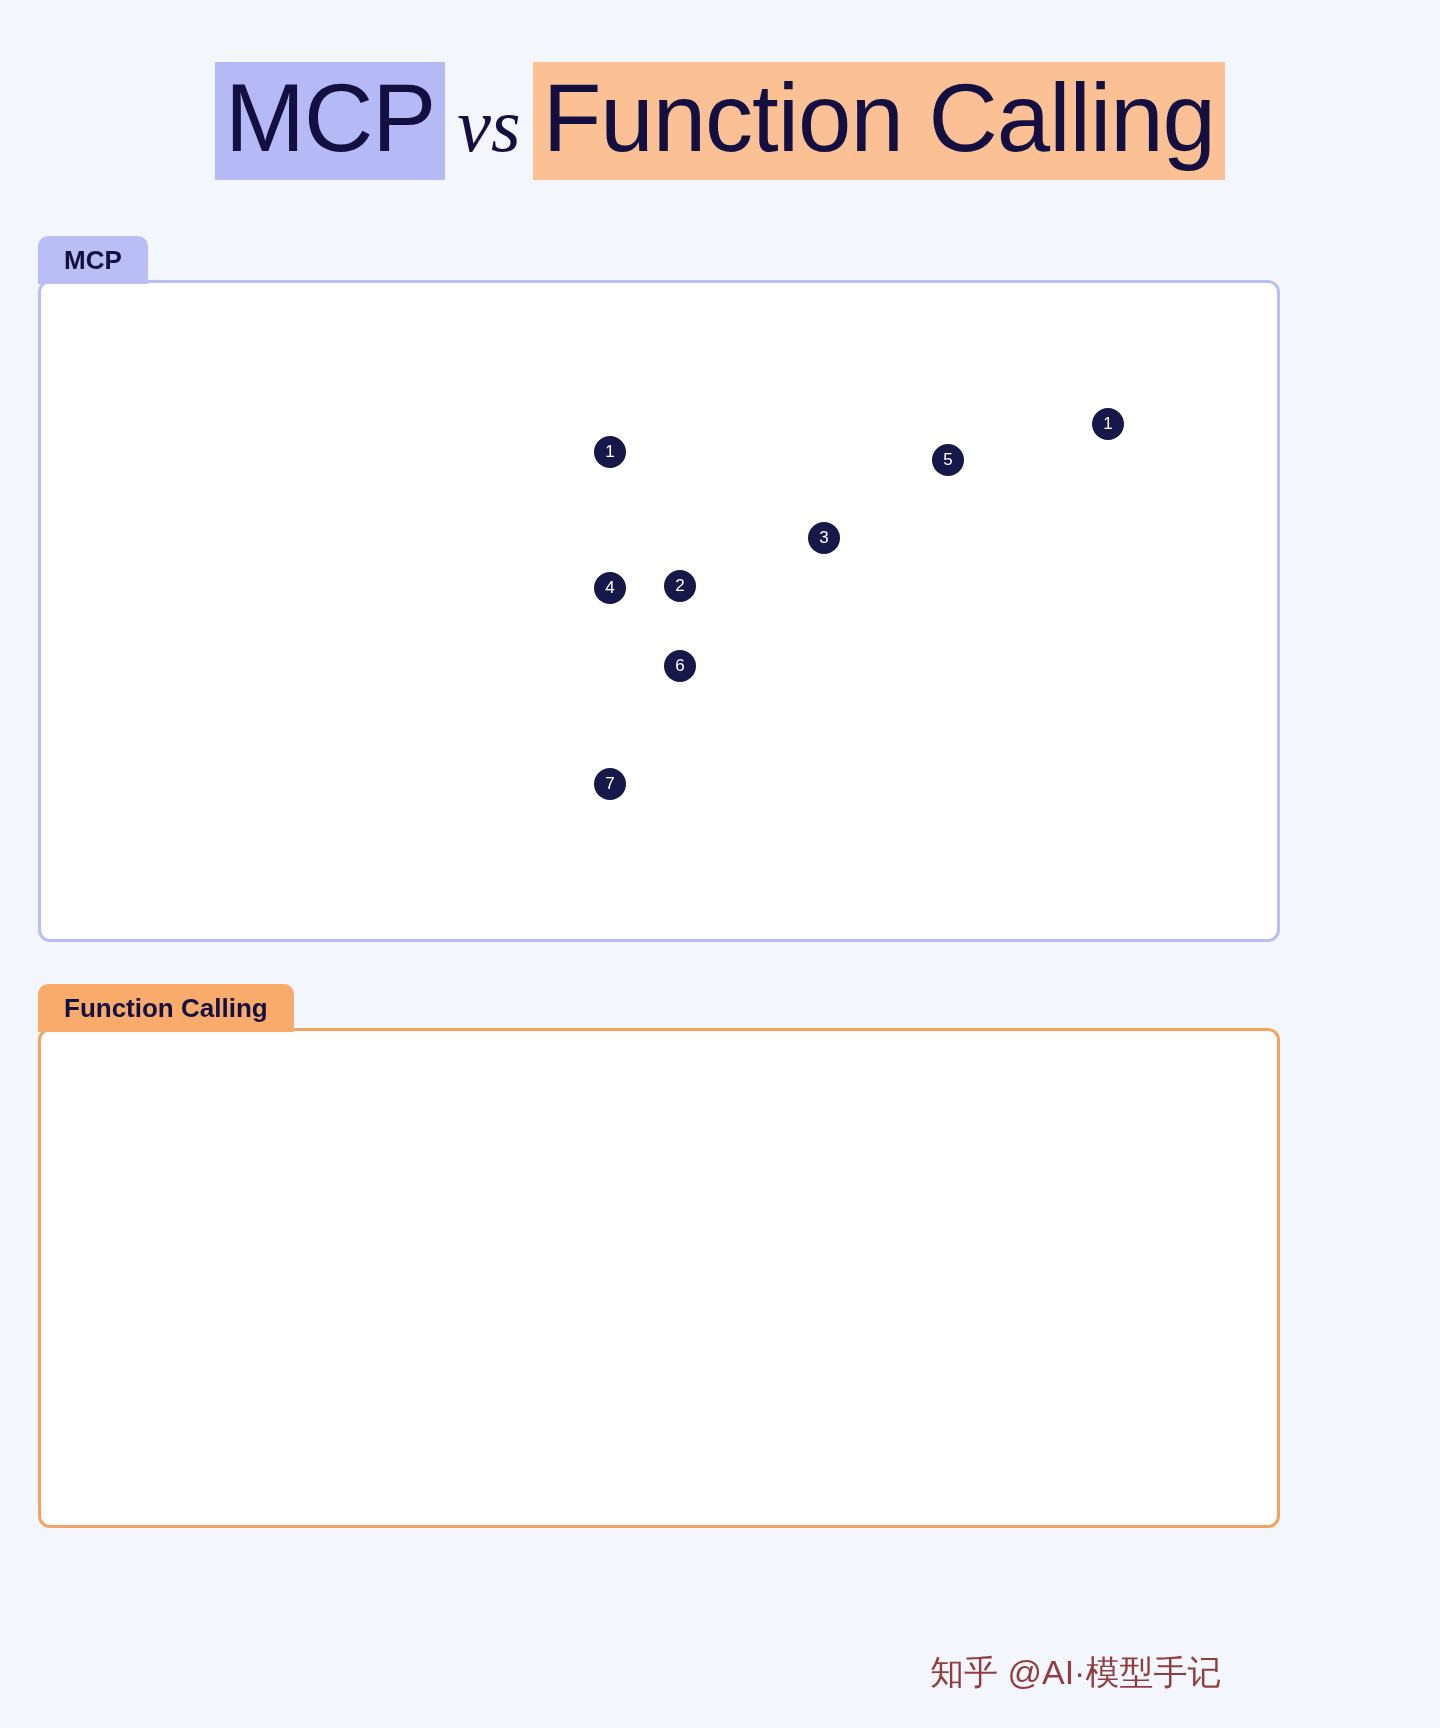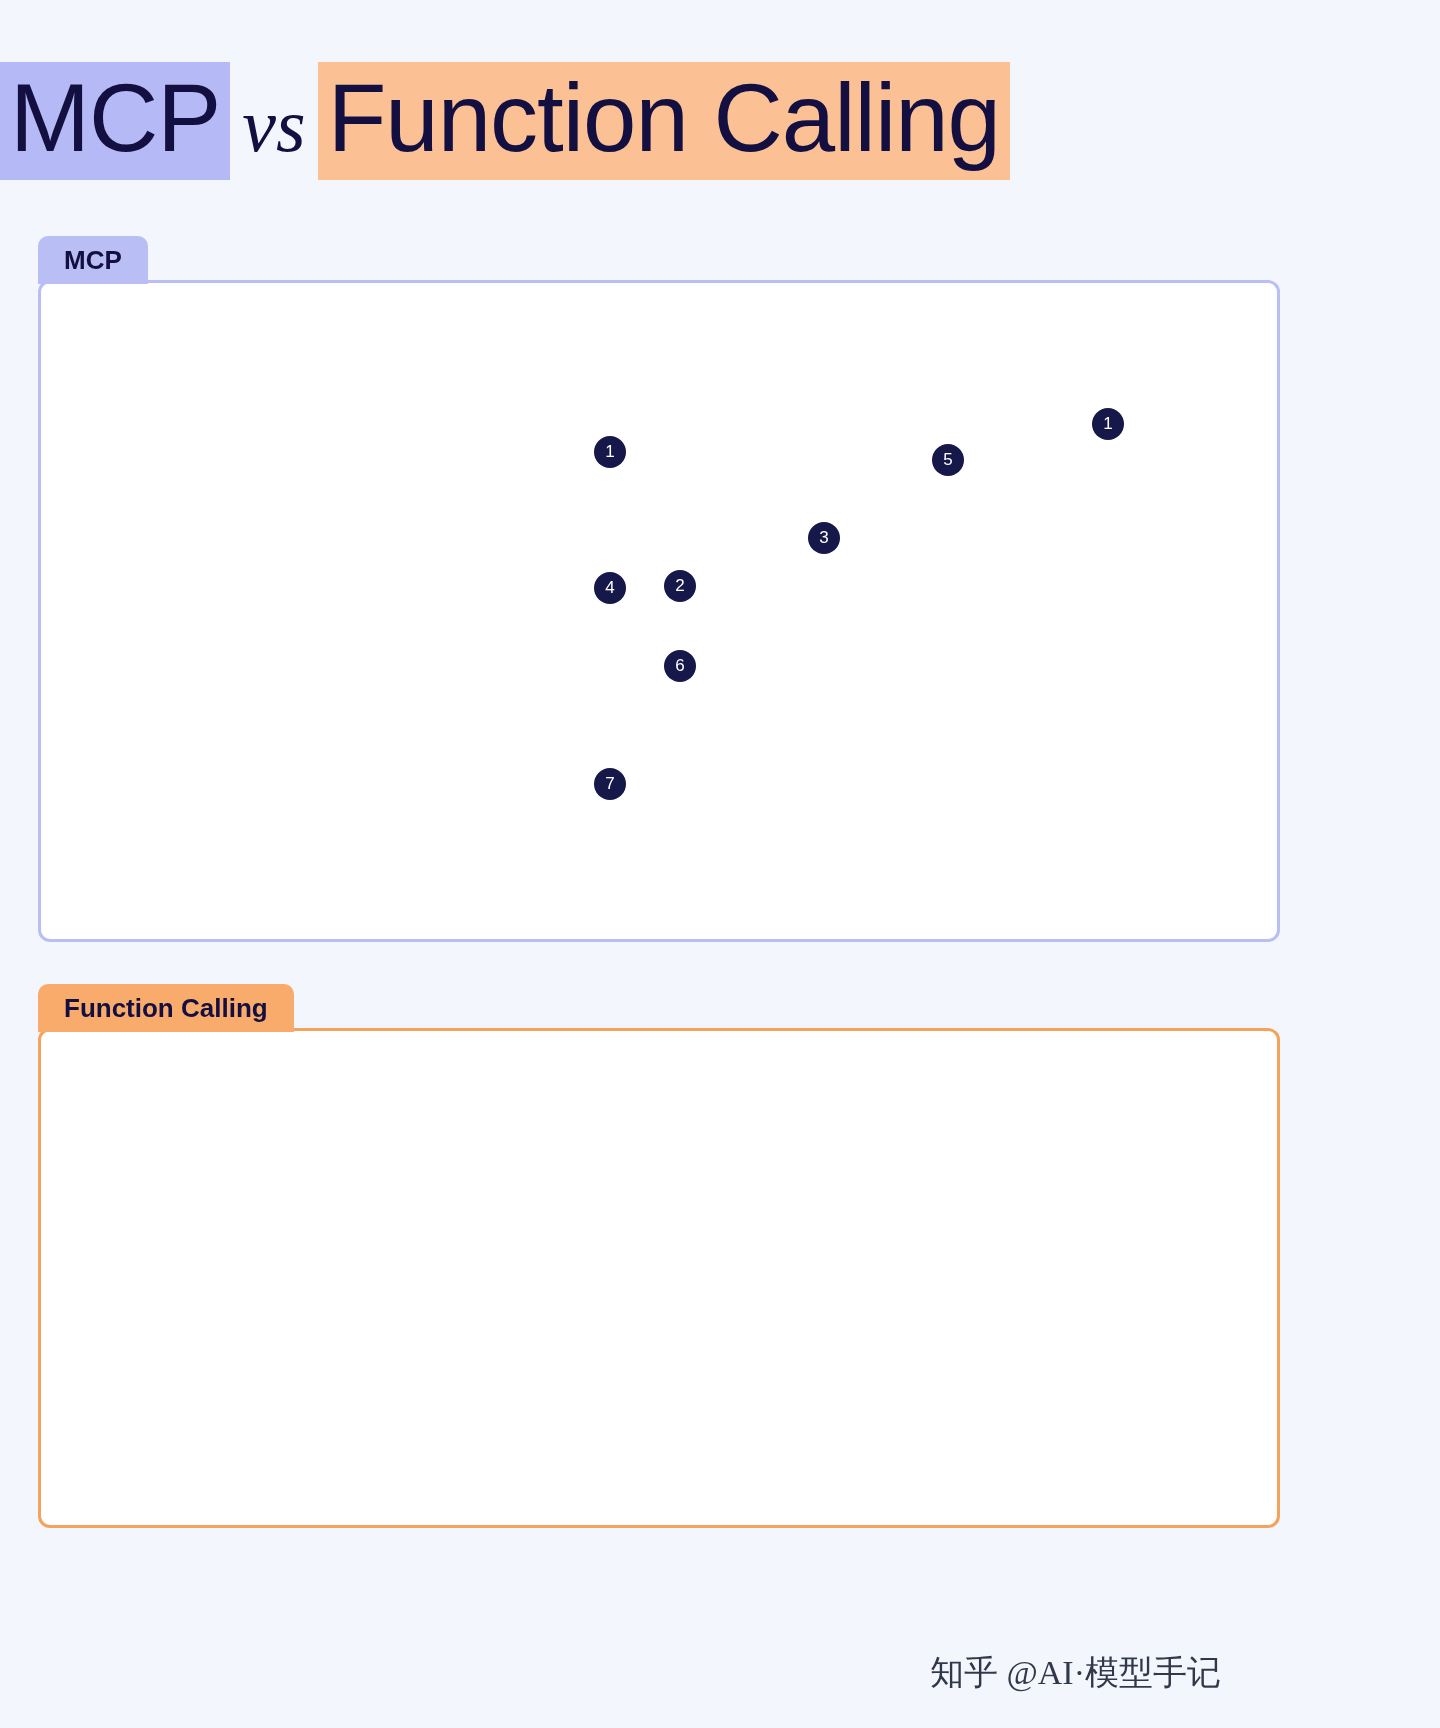--- a/index.html
+++ b/index.html
@@ -6,20 +6,21 @@
   body {
     width: 1440px; height: 1728px;
     background: #f3f6fd;
     font-family: "Liberation Sans", sans-serif;
     position: relative; overflow: hidden;
   }
 
   
   .title-wrap {
     position: absolute; top: 62px; left: 0; width: 1440px;
+    text-align: center;
     white-space: nowrap;
   }
   .title-word {
     display: inline-block;
     font-size: 96px; line-height: 1.0;
     color: #130f40;
     font-family: "Liberation Sans", sans-serif;
     font-weight: 400;
     letter-spacing: -1px;
     padding: 8px 10px 14px 10px;
@@ -137,22 +138,22 @@
     font-size: 17px; display: flex; align-items: center; justify-content: center;
     z-index: 9;
   }
 
   .section-label { position: absolute; font-size: 23px; font-weight: bold; color: #1b2a6b; }
   .section-label.sm { font-size: 19px; }
 
   svg.wires { position: absolute; top: 0; left: 0; pointer-events: none; }
 
   .watermark {
-    position: absolute; font-size: 34px; color: #0f172a;
-    font-family: Liberation Serif, serif; opacity: .85;
+    position: absolute; font-size: 34px; color: #7f1d1d;
+    font-family: Liberation Sans, sans-serif; opacity: .85;
   }
   .wm-ghost {
     position:absolute; font-size:46px; font-weight:bold; color:#e9e4de; opacity:.55;
   }
 </style>
 </head>
 <body>
 
 <div class="title-wrap">
   <span class="title-word hl-blue">MCP</span><span class="title-vs">vs</span><span class="title-word hl-peach">Function Calling</span>

